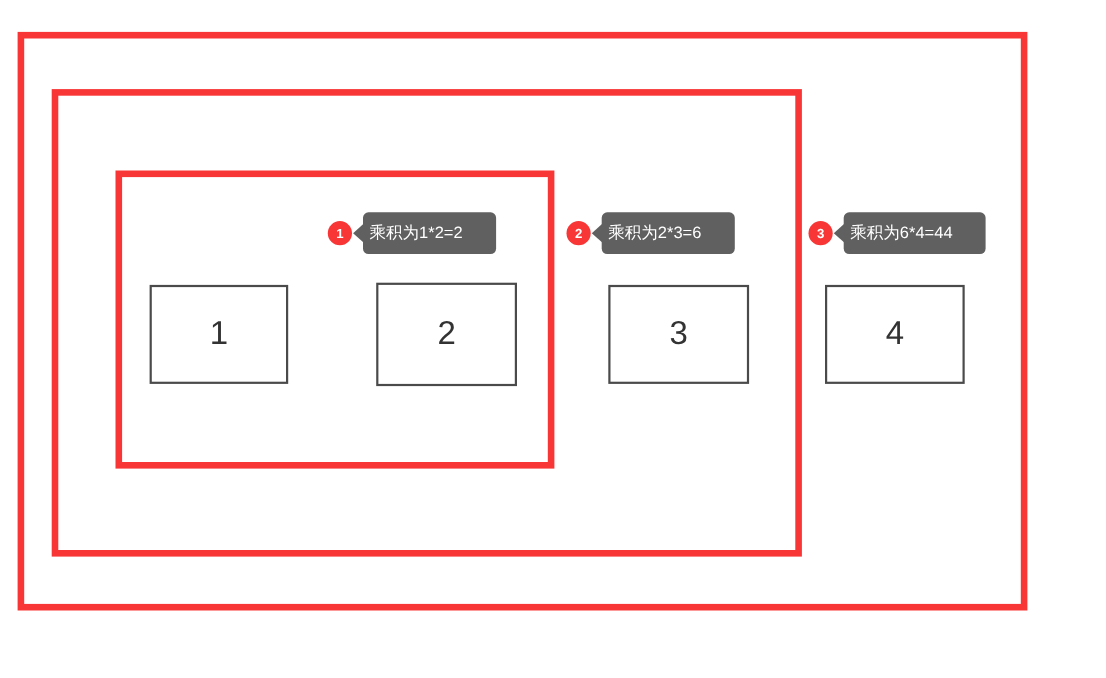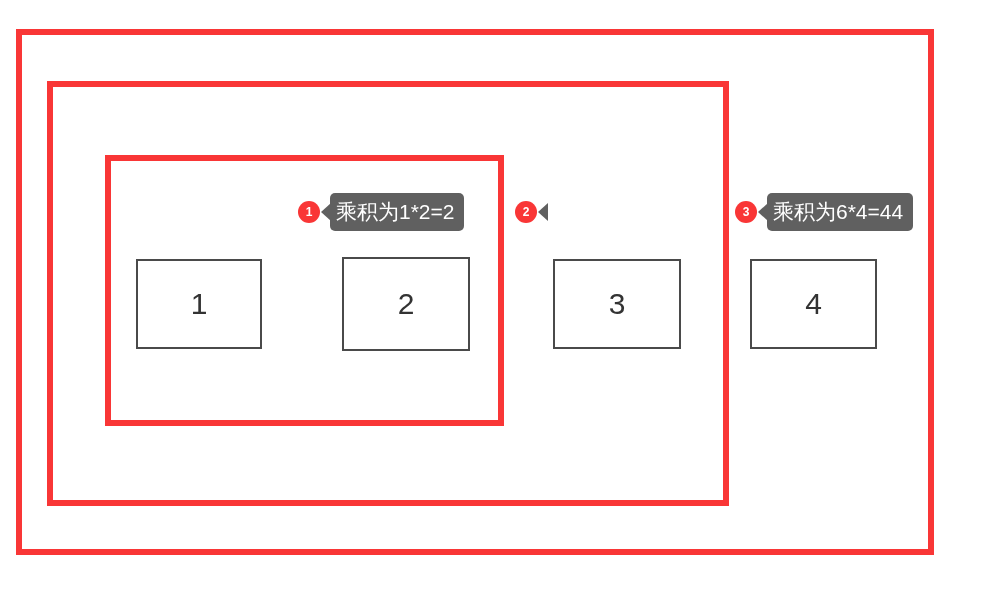--- a/index.html
+++ b/index.html
@@ -72,23 +72,23 @@
     border-top: 9px solid transparent;
     border-bottom: 9px solid transparent;
     border-right: 10px solid #606060;
     margin-left: 1px;
     flex: 0 0 auto;
     z-index: 2;
   }
   .tooltip {
     background: #606060;
     color: #ffffff;
-    font-size: 21px;
+    font-size: 15px;
     line-height: 1;
-    padding: 9px 10px 10px 6px;
+    padding: 9px 30px 10px 6px;
     border-radius: 5px;
     margin-left: -1px;
     white-space: nowrap;
     font-family: "Liberation Sans", sans-serif;
     display: flex;
     align-items: center;
     height: 19px;
     z-index: 1;
   }
 </style>
@@ -108,20 +108,21 @@
 
   <div class="annotation" id="anno-0" style="left: 298px; top: 192px;">
     <div class="badge">1</div>
     <div class="tip-arrow"></div>
     <div class="tooltip">乘积为1*2=2</div>
   </div>
 
   <div class="annotation" id="anno-1" style="left: 515px; top: 192px;">
     <div class="badge">2</div>
     <div class="tip-arrow"></div>
+    <div class="tooltip">乘积为2*3=6</div>
   </div>
 
   <div class="annotation" id="anno-2" style="left: 735px; top: 192px;">
     <div class="badge">3</div>
     <div class="tip-arrow"></div>
     <div class="tooltip">乘积为6*4=44</div>
   </div>
 
 </div>
 

